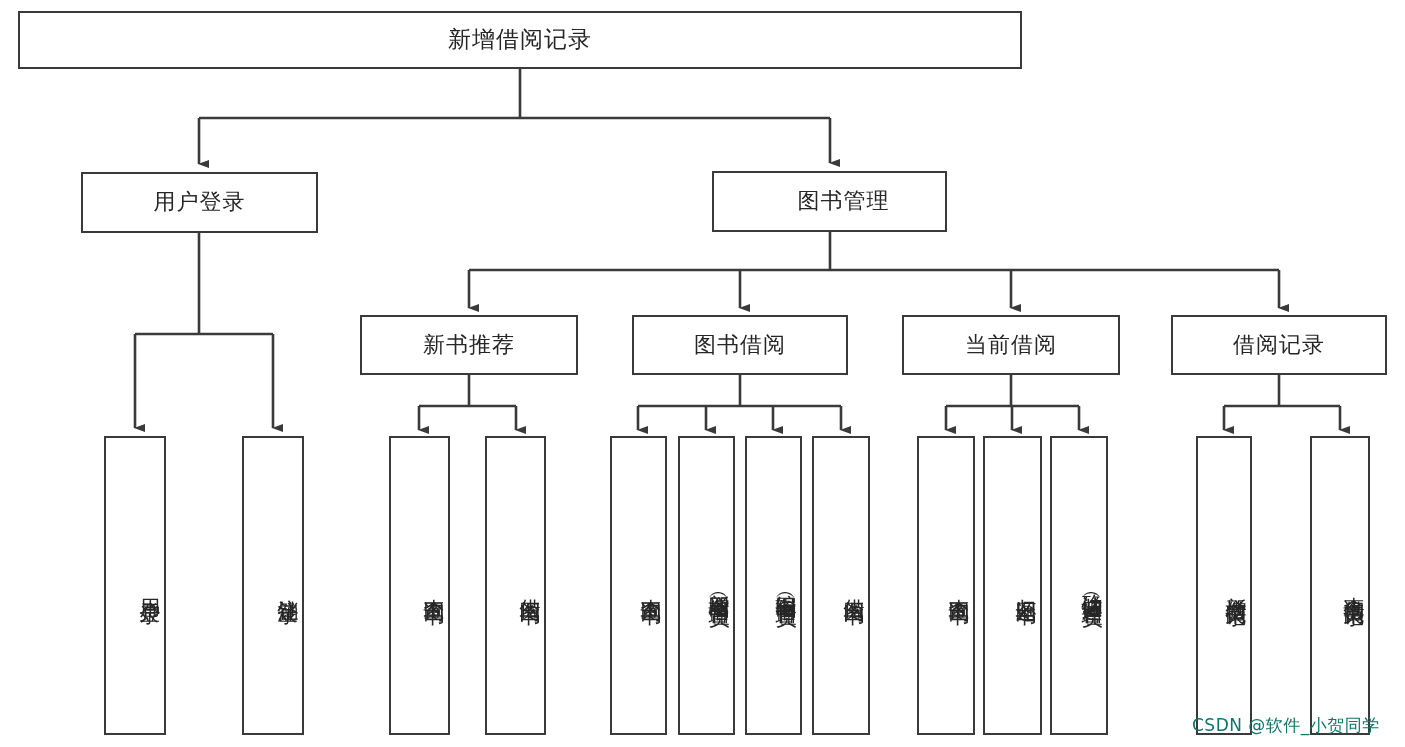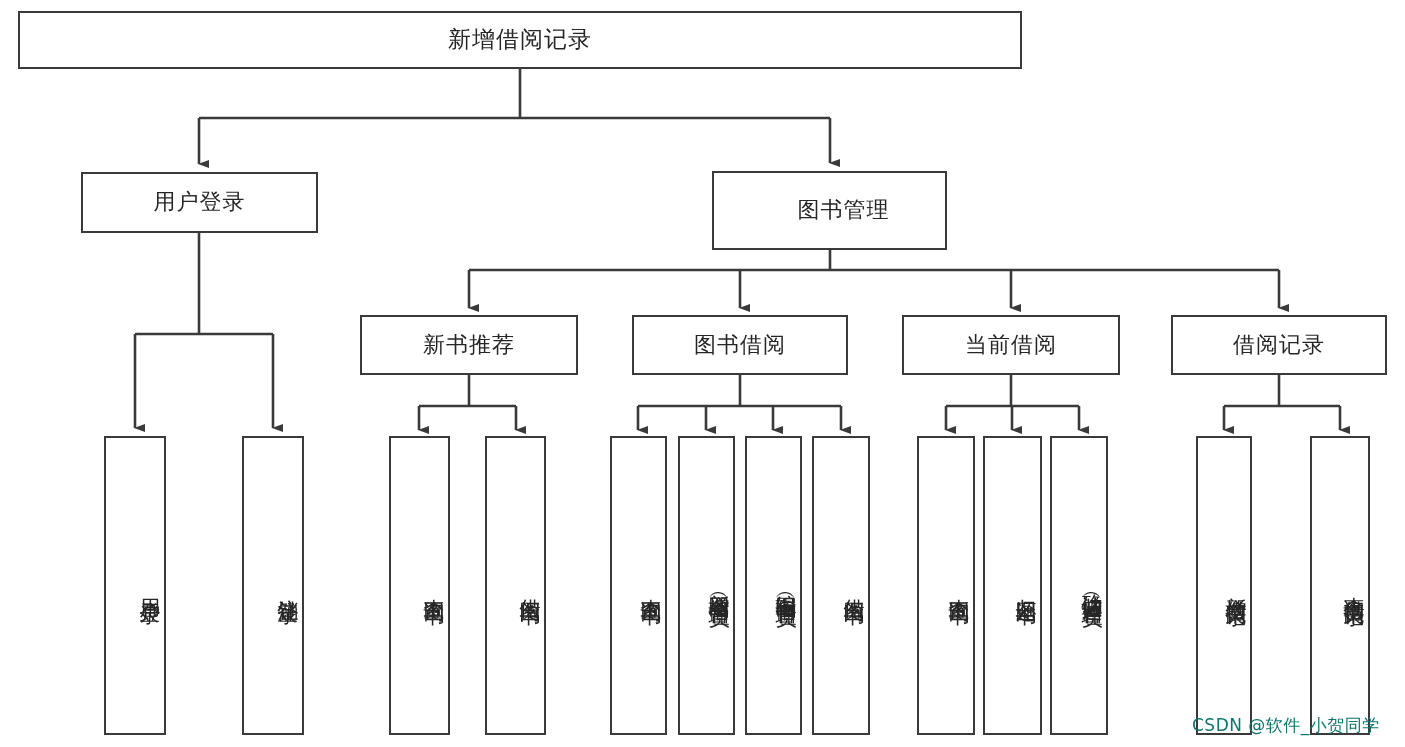--- a/index.html
+++ b/index.html
@@ -120,21 +120,21 @@
     </g>
   </svg>
 
   <div class="node h root" style="left: 18px; top: 11px; width: 1004px; height: 58px;">
     <span>新增借阅记录</span>
   </div>
 
   <div class="node h" style="left: 81px; top: 172px; width: 237px; height: 61px;">
     <span>用户登录</span>
   </div>
-  <div class="node h" style="left: 712px; top: 171px; width: 235px; height: 79px; padding-left: 28px;">
+  <div class="node h" style="left: 712px; top: 171px; width: 235px; height: 61px; padding-left: 28px;">
     <span>图书管理</span>
   </div>
 
   <div class="node h" style="left: 632px; top: 315px; width: 216px; height: 60px;">
     <span>图书借阅</span>
   </div>
   <div class="node h" style="left: 360px; top: 315px; width: 218px; height: 60px;">
     <span>新书推荐</span>
   </div>
   <div class="node h" style="left: 902px; top: 315px; width: 218px; height: 60px;">

